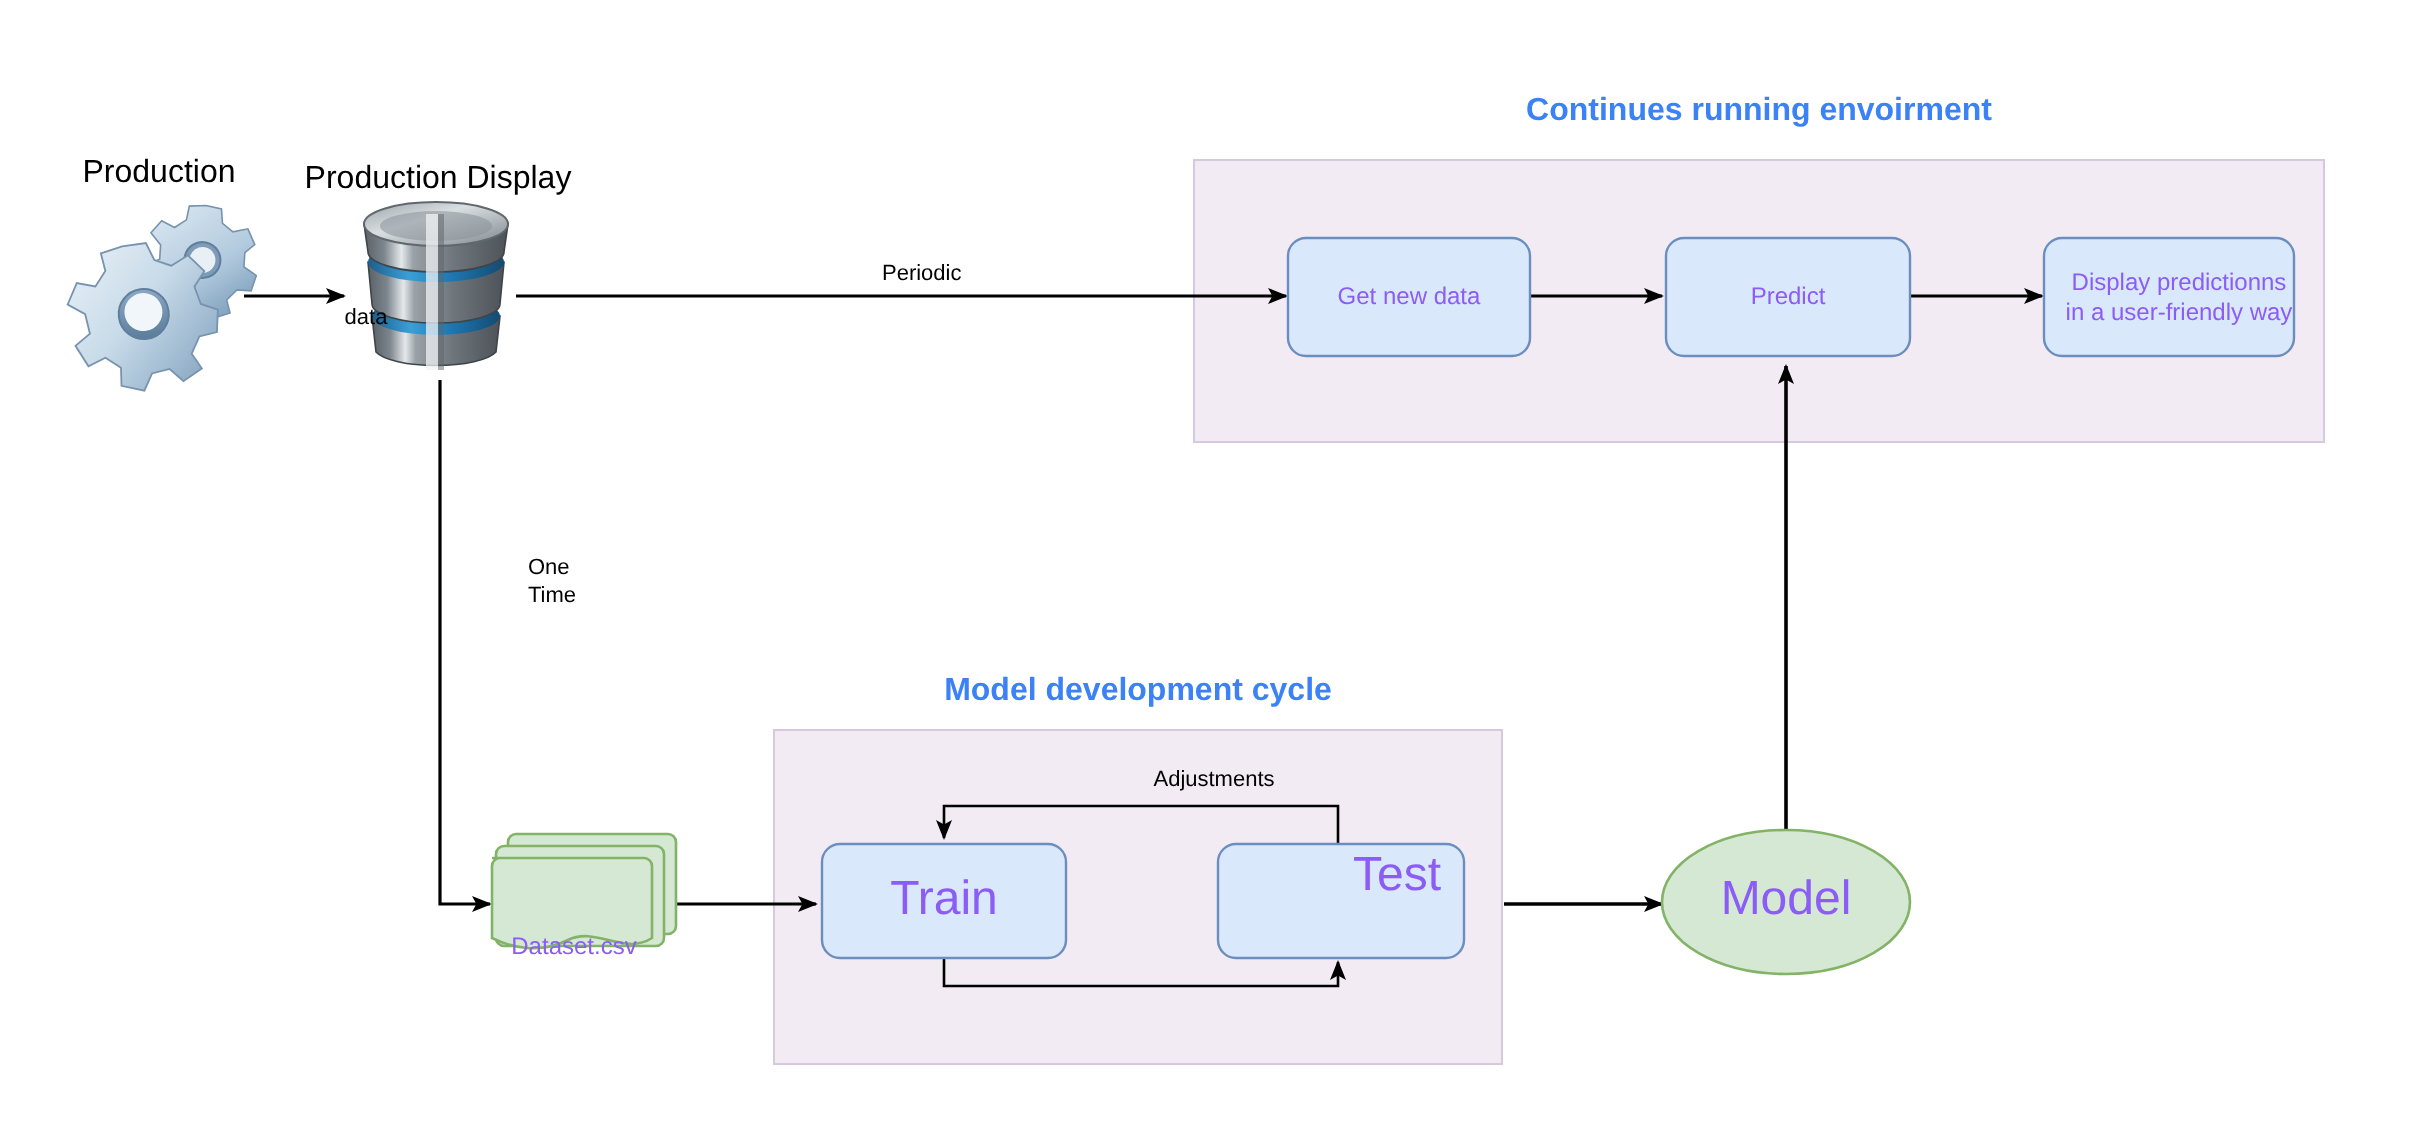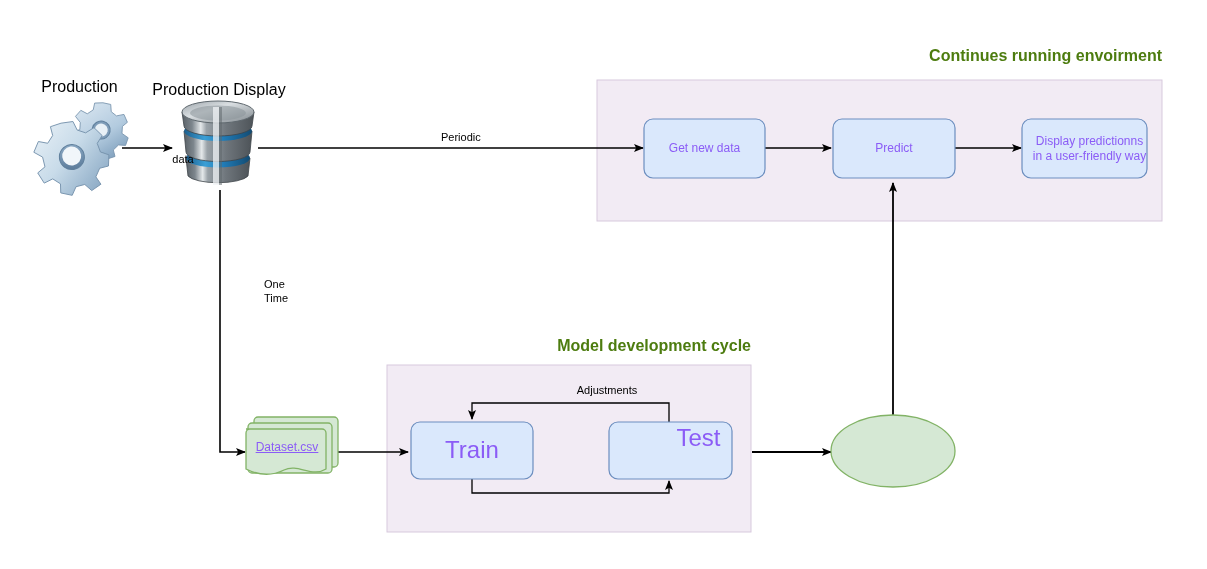--- a/index.html
+++ b/index.html
@@ -27,22 +27,22 @@
     text-align: center;
     color: #8b5cf6;
     font-family: "Liberation Sans", sans-serif;
     white-space: pre;
     pointer-events: none;
   }
   .group-title {
     position: absolute;
     font-weight: bold;
     font-size: 16px;
-    color: #4d7c0f;
-    text-align: right;
+    color: #3b82f6;
+    text-align: center;
     font-family: "Liberation Sans", sans-serif;
   }
   .edge-label {
     position: absolute;
     font-size: 11px;
     color: #000000;
     font-family: "Liberation Sans", sans-serif;
     white-space: pre;
     line-height: 14px;
     padding-left: 36px;
@@ -214,16 +214,17 @@
 
   <div class="node-label box-text-sm" style="left:833px; top:141px; width:122px;">Predict</div>
 
   <div class="node-label box-text-sm" style="left:1024px; top:134px; width:131px;">Display predictionns
 in a user-friendly way</div>
 
   <div class="node-label box-text-lg" style="left:411px; top:436px; width:122px;">Train</div>
 
   <div class="node-label box-text-lg" style="left:609px; top:424px; width:123px;margin-left:28px;">Test</div>
 
-
-  <div class="node-label doc-text" style="left:249px; top:440px; width:76px;text-decoration:underline;">Dataset.csv</div>
+  <div class="node-label ellipse-text" style="left:831px; top:436px; width:124px;">Model</div>
+
+  <div class="node-label doc-text" style="left:249px; top:466px; width:76px;">Dataset.csv</div>
 
 </div>
 
 </body></html>

